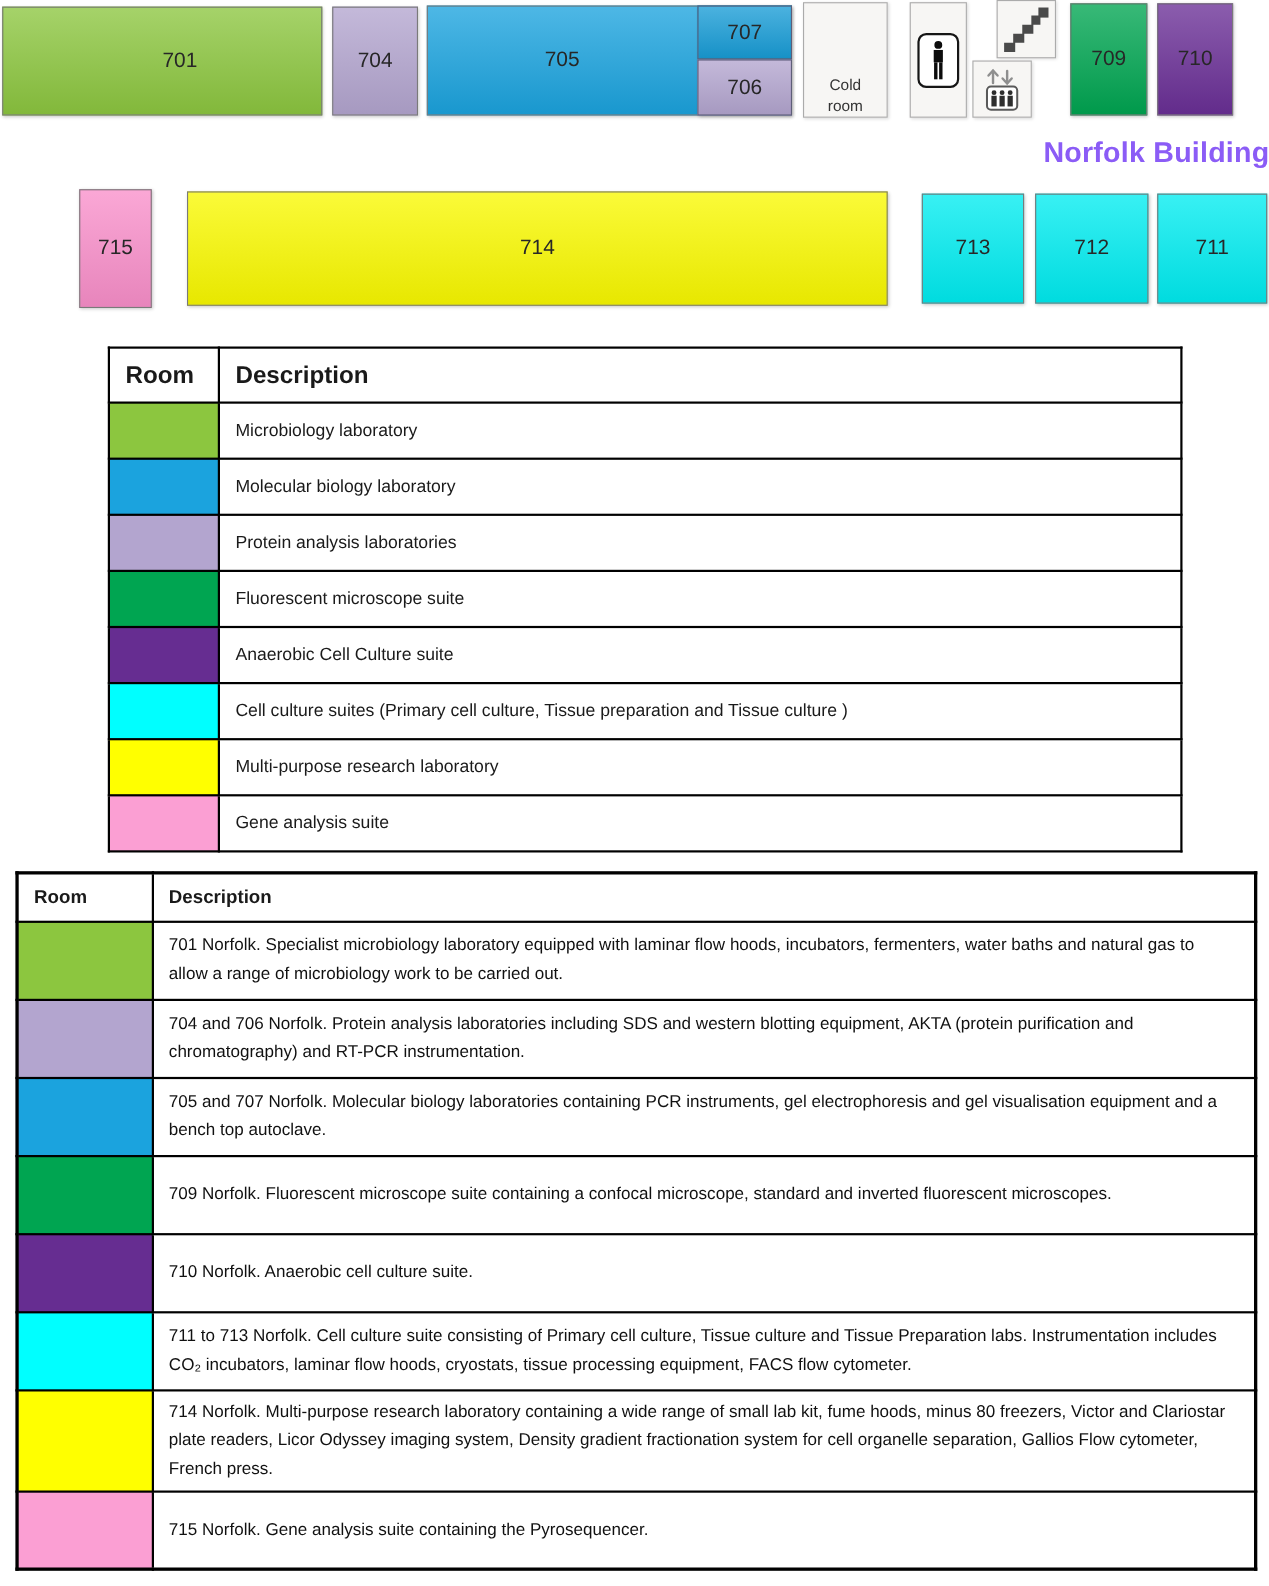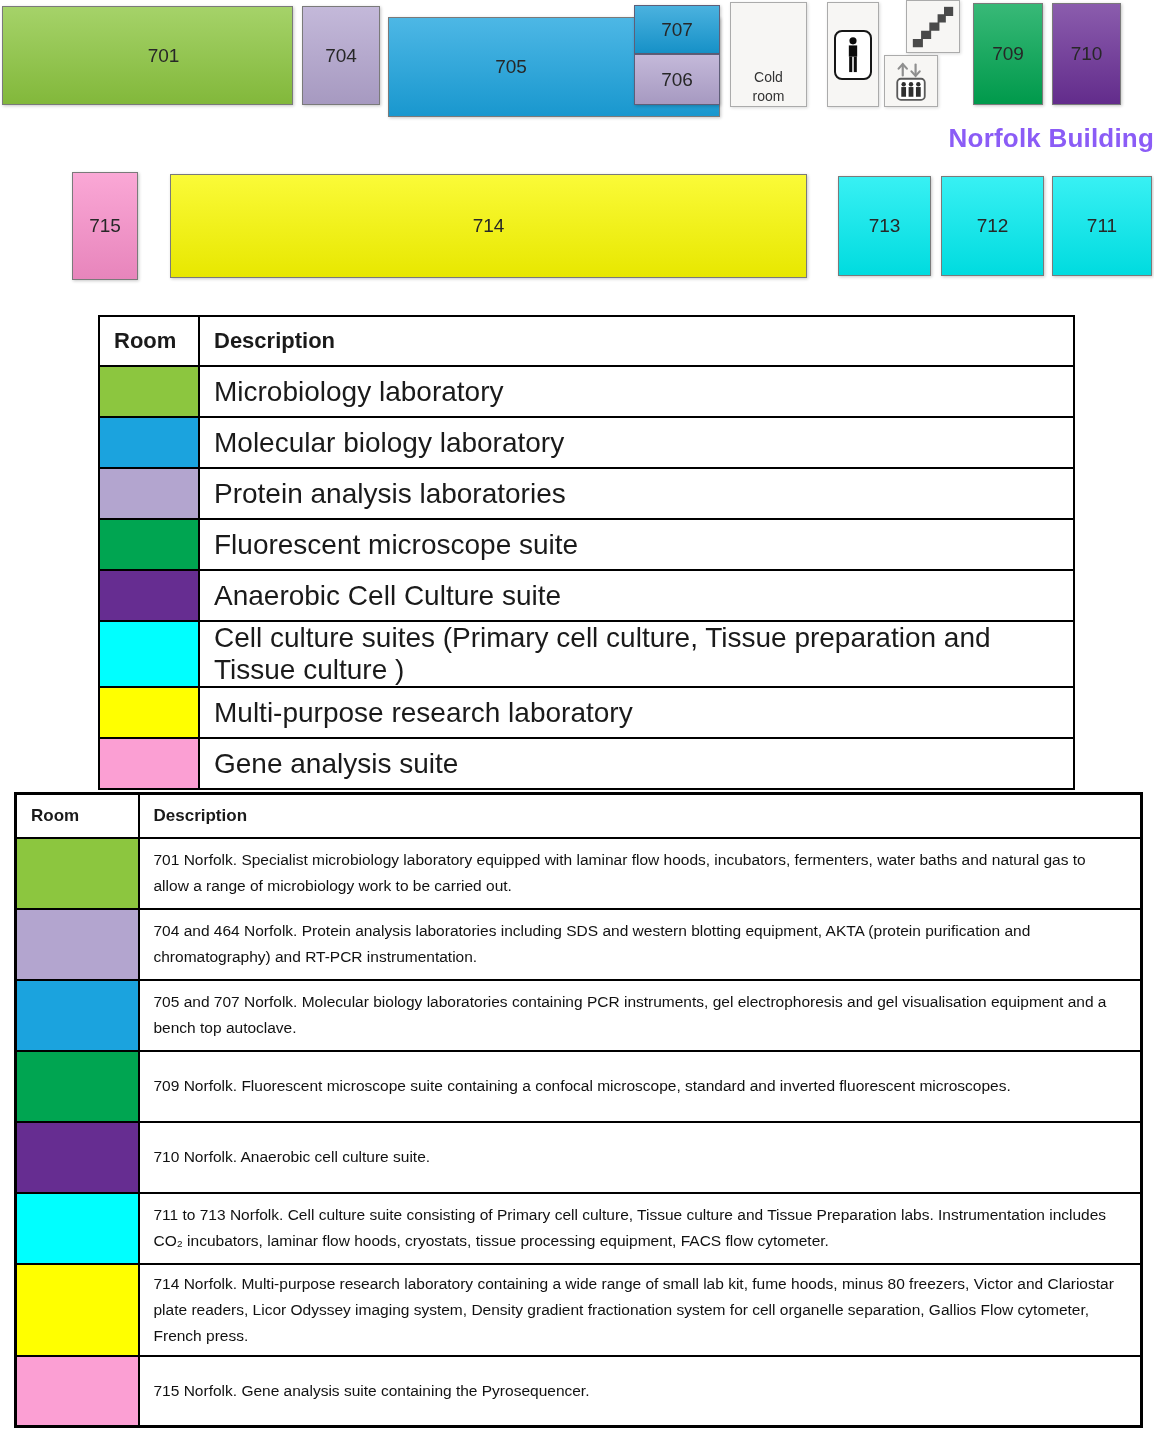--- a/index.html
+++ b/index.html
@@ -20,21 +20,21 @@
   .wc-frame{border:2.5px solid #161616;border-radius:8px;background:#fff;
             padding:4px 7px;display:flex;align-items:center;justify-content:center;}
 
   #title{position:absolute;left:0;top:123px;width:100%;text-align:right;
          font-size:26px;font-weight:bold;color:#8b5cf6;letter-spacing:0.2px;}
 
   
   #legend{position:absolute;left:98px;top:315px;width:977px;border-collapse:collapse;}
   #legend th,#legend td{border:2px solid #000;box-sizing:border-box;}
   #legend th{height:50px;font-size:22px;font-weight:bold;text-align:left;padding:0 14px;}
-  #legend td.desc{font-size:28px;padding:0 14px;height:51px;vertical-align:middle;}
+  #legend td.desc{font-size:16px;padding:0 14px;height:51px;vertical-align:middle;}
   #legend td.sw{width:100px;}
 
   
   #detail{position:absolute;left:14px;top:792px;width:1129px;border-collapse:collapse;
           border:3px solid #000;}
   #detail th,#detail td{border:2.5px solid #000;box-sizing:border-box;}
   #detail th{height:44px;font-size:17px;font-weight:bold;text-align:left;padding:0 14px;}
   #detail td.desc{font-size:15.5px;line-height:26px;padding:6px 16px 6px 14px;
                   height:71px;vertical-align:middle;color:#111;}
   #detail td.sw{width:123px;}
@@ -47,21 +47,21 @@
   <div>
 
     <div class="block" style="left: 2px; top: 6px; width: 291px; height: 99px; background-color: rgb(140, 198, 63); padding-left: 32px;">
       <span class="blabel">701</span>
     </div>
 
     <div class="block" style="left: 302px; top: 6px; width: 78px; height: 99px; background-color: rgb(179, 165, 207);">
       <span class="blabel">704</span>
     </div>
 
-    <div class="block" style="left: 388px; top: 5px; width: 332px; height: 100px; padding-right: 86px; background-color: rgb(27, 163, 222); margin-top: 12px;">
+    <div class="block" style="left: 388px; top: 5px; width: 332px; height: 100px; padding-right: 86px; background-color: rgb(27, 163, 222);">
       <span class="blabel">705</span>
     </div>
 
     <div class="block" style="left: 634px; top: 5px; width: 86px; height: 49px; border-color: rgb(94, 94, 120); background-color: rgb(24, 156, 214);">
       <span class="blabel">707</span>
     </div>
 
     <div class="block" style="left: 634px; top: 54px; width: 86px; height: 51px; border-color: rgb(94, 94, 120); background-color: rgb(179, 165, 207);">
       <span class="blabel">706</span>
     </div>
@@ -193,21 +193,21 @@
         <tr>
       <th style="width:123px">Room</th>
       <th>Description</th>
     </tr>
     <tr>
       <td class="sw" style="background-color: rgb(140, 198, 63);"></td>
       <td class="desc">701 Norfolk.  Specialist microbiology laboratory equipped with laminar flow hoods, incubators, fermenters, water baths and natural gas to allow  a range of microbiology work to be carried out.</td>
     </tr>
     <tr>
       <td class="sw" style="background-color: rgb(179, 165, 207);"></td>
-      <td class="desc">704 and 464 Norfolk. Protein analysis laboratories including SDS and western blotting equipment, AKTA (protein purification and chromatography) and RT-PCR instrumentation.</td>
+      <td class="desc">704 and 706 Norfolk. Protein analysis laboratories including SDS and western blotting equipment, AKTA (protein purification and chromatography) and RT-PCR instrumentation.</td>
     </tr>
     <tr>
       <td class="sw" style="background-color: rgb(27, 163, 222);"></td>
       <td class="desc">705 and 707 Norfolk. Molecular biology laboratories containing PCR instruments, gel electrophoresis and gel visualisation equipment and a bench top autoclave.</td>
     </tr>
     <tr>
       <td class="sw" style="background-color: rgb(0, 165, 81);"></td>
       <td class="desc">709 Norfolk. Fluorescent microscope suite containing a confocal microscope, standard and inverted fluorescent microscopes.</td>
     </tr>
     <tr>

